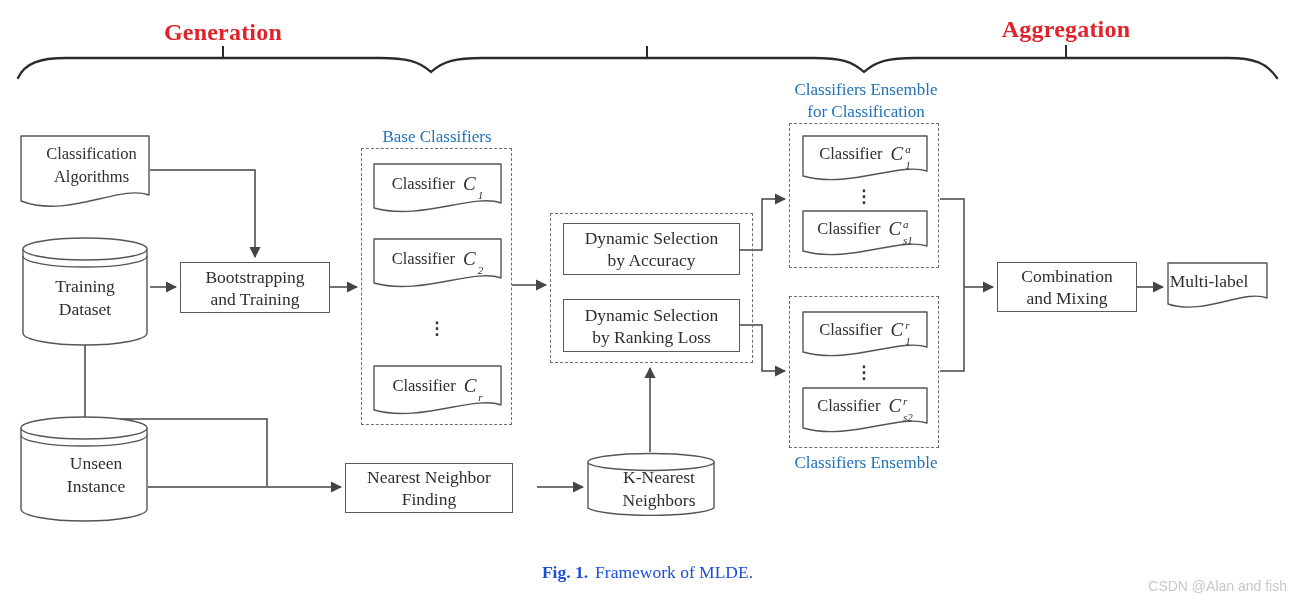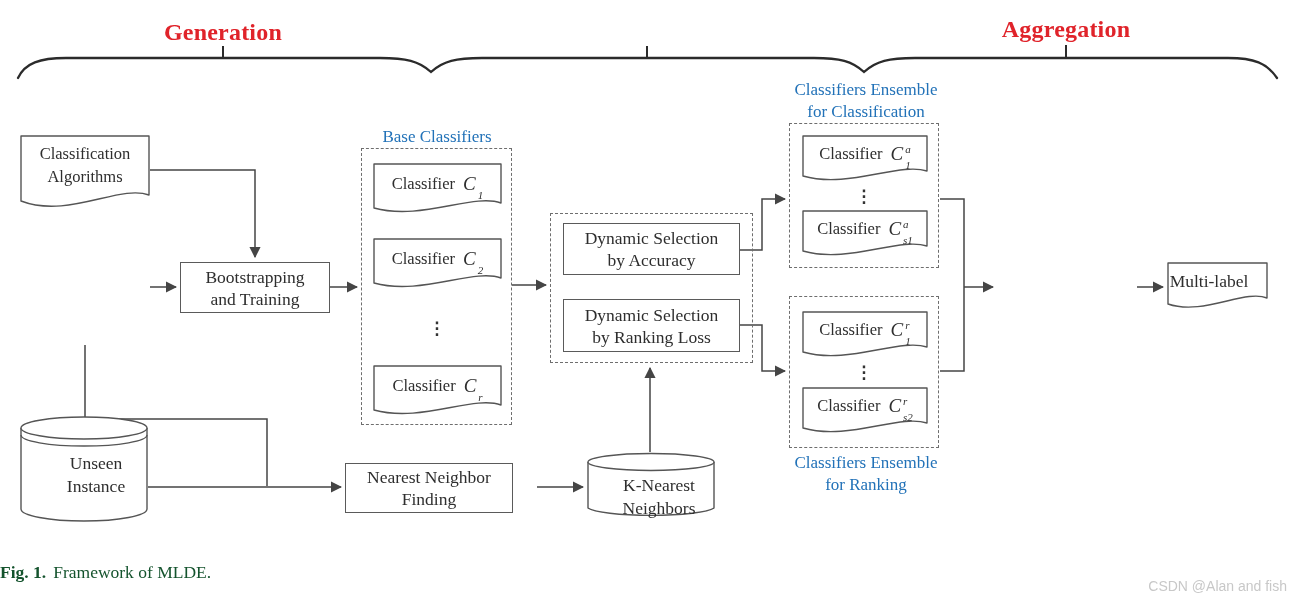--- a/index.html
+++ b/index.html
@@ -41,21 +41,21 @@
   }
   .csup{display:block;min-height:9px;}
   .csub{display:block;}
   .cyl-label{
     position:absolute;left:0;right:0;text-align:center;font-size:17.5px;line-height:23px;
   }
   .dots{
     position:absolute;text-align:center;font-size:17px;font-weight:bold;color:#333;line-height:1;
   }
   .caption{
-    position:absolute;left:0;right:0;top:562px;font-size:17.5px;color:#14532d;
+    position:absolute;left:0;right:0;top:562px;text-align:center;font-size:17.5px;color:#1d4ed8;
   }
   .caption .fig{font-weight:bold;margin-right:7px;}
   .watermark{
     position:absolute;right:8px;top:578px;
     font-family:"Liberation Sans","DejaVu Sans",sans-serif;
     font-size:14px;color:#c8c8c8;
   }
   svg .shape{fill:#ffffff;stroke:#555555;stroke-width:1.4;stroke-linejoin:round;}
   svg .rim{fill:none;stroke:#555555;stroke-width:1.3;}
   svg .conn{fill:none;stroke:#454545;stroke-width:1.5;}
@@ -91,30 +91,41 @@
     <path class="conn" d="M940,371 H964 V287"></path>
     <path class="conn" d="M964,287 H993" marker-end="url(#arr)"></path>
     <path class="conn" d="M1137,287 H1163" marker-end="url(#arr)"></path>
     <path class="conn" d="M537,487 H583" marker-end="url(#arr)"></path>
     <path class="conn" d="M650,452 V368" marker-end="url(#arr)"></path>
   </svg>
 
   <div class="phase" style="left:93px;top:19px;font-family:Liberation Serif, serif;">Generation</div>
   <div class="phase" style="left:936px;top:16px;">Aggregation</div>
 
-  <div class="doc" style="left:20px;top:135px;width:130px;height:82px;">
+  <div class="doc" style="left:20px;top:135px;width:130px;height:82px;padding-left:13px;">
     <svg width="130" height="86" viewBox="0 0 130 86">
         <path class="shape" d="M1,1 L129,1 L129,60 C100,49 48,84 1,66 Z"></path>
       </svg>
     <div class="doc-label" style="top:7px;flex-direction:column;line-height:23px;">
       <span>Classification</span>
       <span>Algorithms</span>
     </div>
   </div>
 
+  <div class="doc" style="left:22px;top:237px;width:126px;height:108px;">
+    <svg width="126" height="110" viewBox="0 0 126 110">
+      <path class="shape" d="M1,12 L1,96 A62,12 0 0 0 125,96 L125,12"></path>
+      <ellipse class="shape" cx="63" cy="12" rx="62" ry="11"></ellipse>
+      <path class="rim" d="M1,19 A62,11 0 0 0 125,19"></path>
+    </svg>
+    <div class="cyl-label" style="top:38px;">
+      <div>Training</div>
+      <div>Dataset</div>
+    </div>
+  </div>
 
   <div class="doc" style="left:20px;top:416px;width:152px;height:105px;">
     <svg width="128" height="107" viewBox="0 0 128 107">
       <path class="shape" d="M1,12 L1,93 A63,12 0 0 0 127,93 L127,12"></path>
       <ellipse class="shape" cx="64" cy="12" rx="63" ry="11"></ellipse>
       <path class="rim" d="M1,19 A63,11 0 0 0 127,19"></path>
     </svg>
     <div class="cyl-label" style="top:36px;">
       <div>Unseen</div>
       <div>Instance</div>
@@ -240,44 +251,47 @@
       <span class="classifier-prefix">Classifier</span>
         <span class="csym">C</span>
         <span class="cstack">
           <span class="csup">r</span>
           <span class="csub">s2</span>
         </span>
     </div>
   </div>
   <div class="grouptitle" style="left:771px;top:452px;width:190px;">
     <div>Classifiers Ensemble</div>
-    <div>for Ranking</div>
-  </div>
-
+  </div>
+
+  <div class="box" style="left:997px;top:262px;width:140px;height:50px;">
+    <span>Combination</span>
+    <span>and Mixing</span>
+  </div>
 
   <div class="doc" style="left:1167px;top:262px;width:84px;height:50px;">
     <svg width="101" height="58" viewBox="0 0 101 58">
         <path class="shape" d="M1,1 L100,1 L100,36 C78,27 36,54 1,42 Z"></path>
       </svg>
     <div class="doc-label" style="top:3px;height:32px;font-size:17.5px;">
       <span>Multi-label</span>
     </div>
   </div>
 
   <div class="box" style="left:345px;top:463px;width:168px;height:50px;">
     <span>Nearest Neighbor</span>
     <span>Finding</span>
   </div>
 
   <div class="doc" style="left:587px;top:453px;width:128px;height:64px;">
     <svg width="128" height="67" viewBox="0 0 128 67">
       <path class="shape" d="M1,9 L1,55 A64,9 0 0 0 127,55 L127,9"></path>
       <ellipse class="shape" cx="64" cy="9" rx="63" ry="8.5"></ellipse>
     </svg>
-    <div class="cyl-label" style="top:21px;line-height:23px;margin-left:16px;">
+    <div class="cyl-label" style="top:13px;line-height:23px;margin-left:16px;">
       <div>K-Nearest</div>
       <div>Neighbors</div>
     </div>
   </div>
 
   <div class="caption">
     <span class="fig">Fig. 1.</span><span>Framework of MLDE.</span>
   </div>
 
   <div class="watermark">CSDN @Alan and fish</div>

